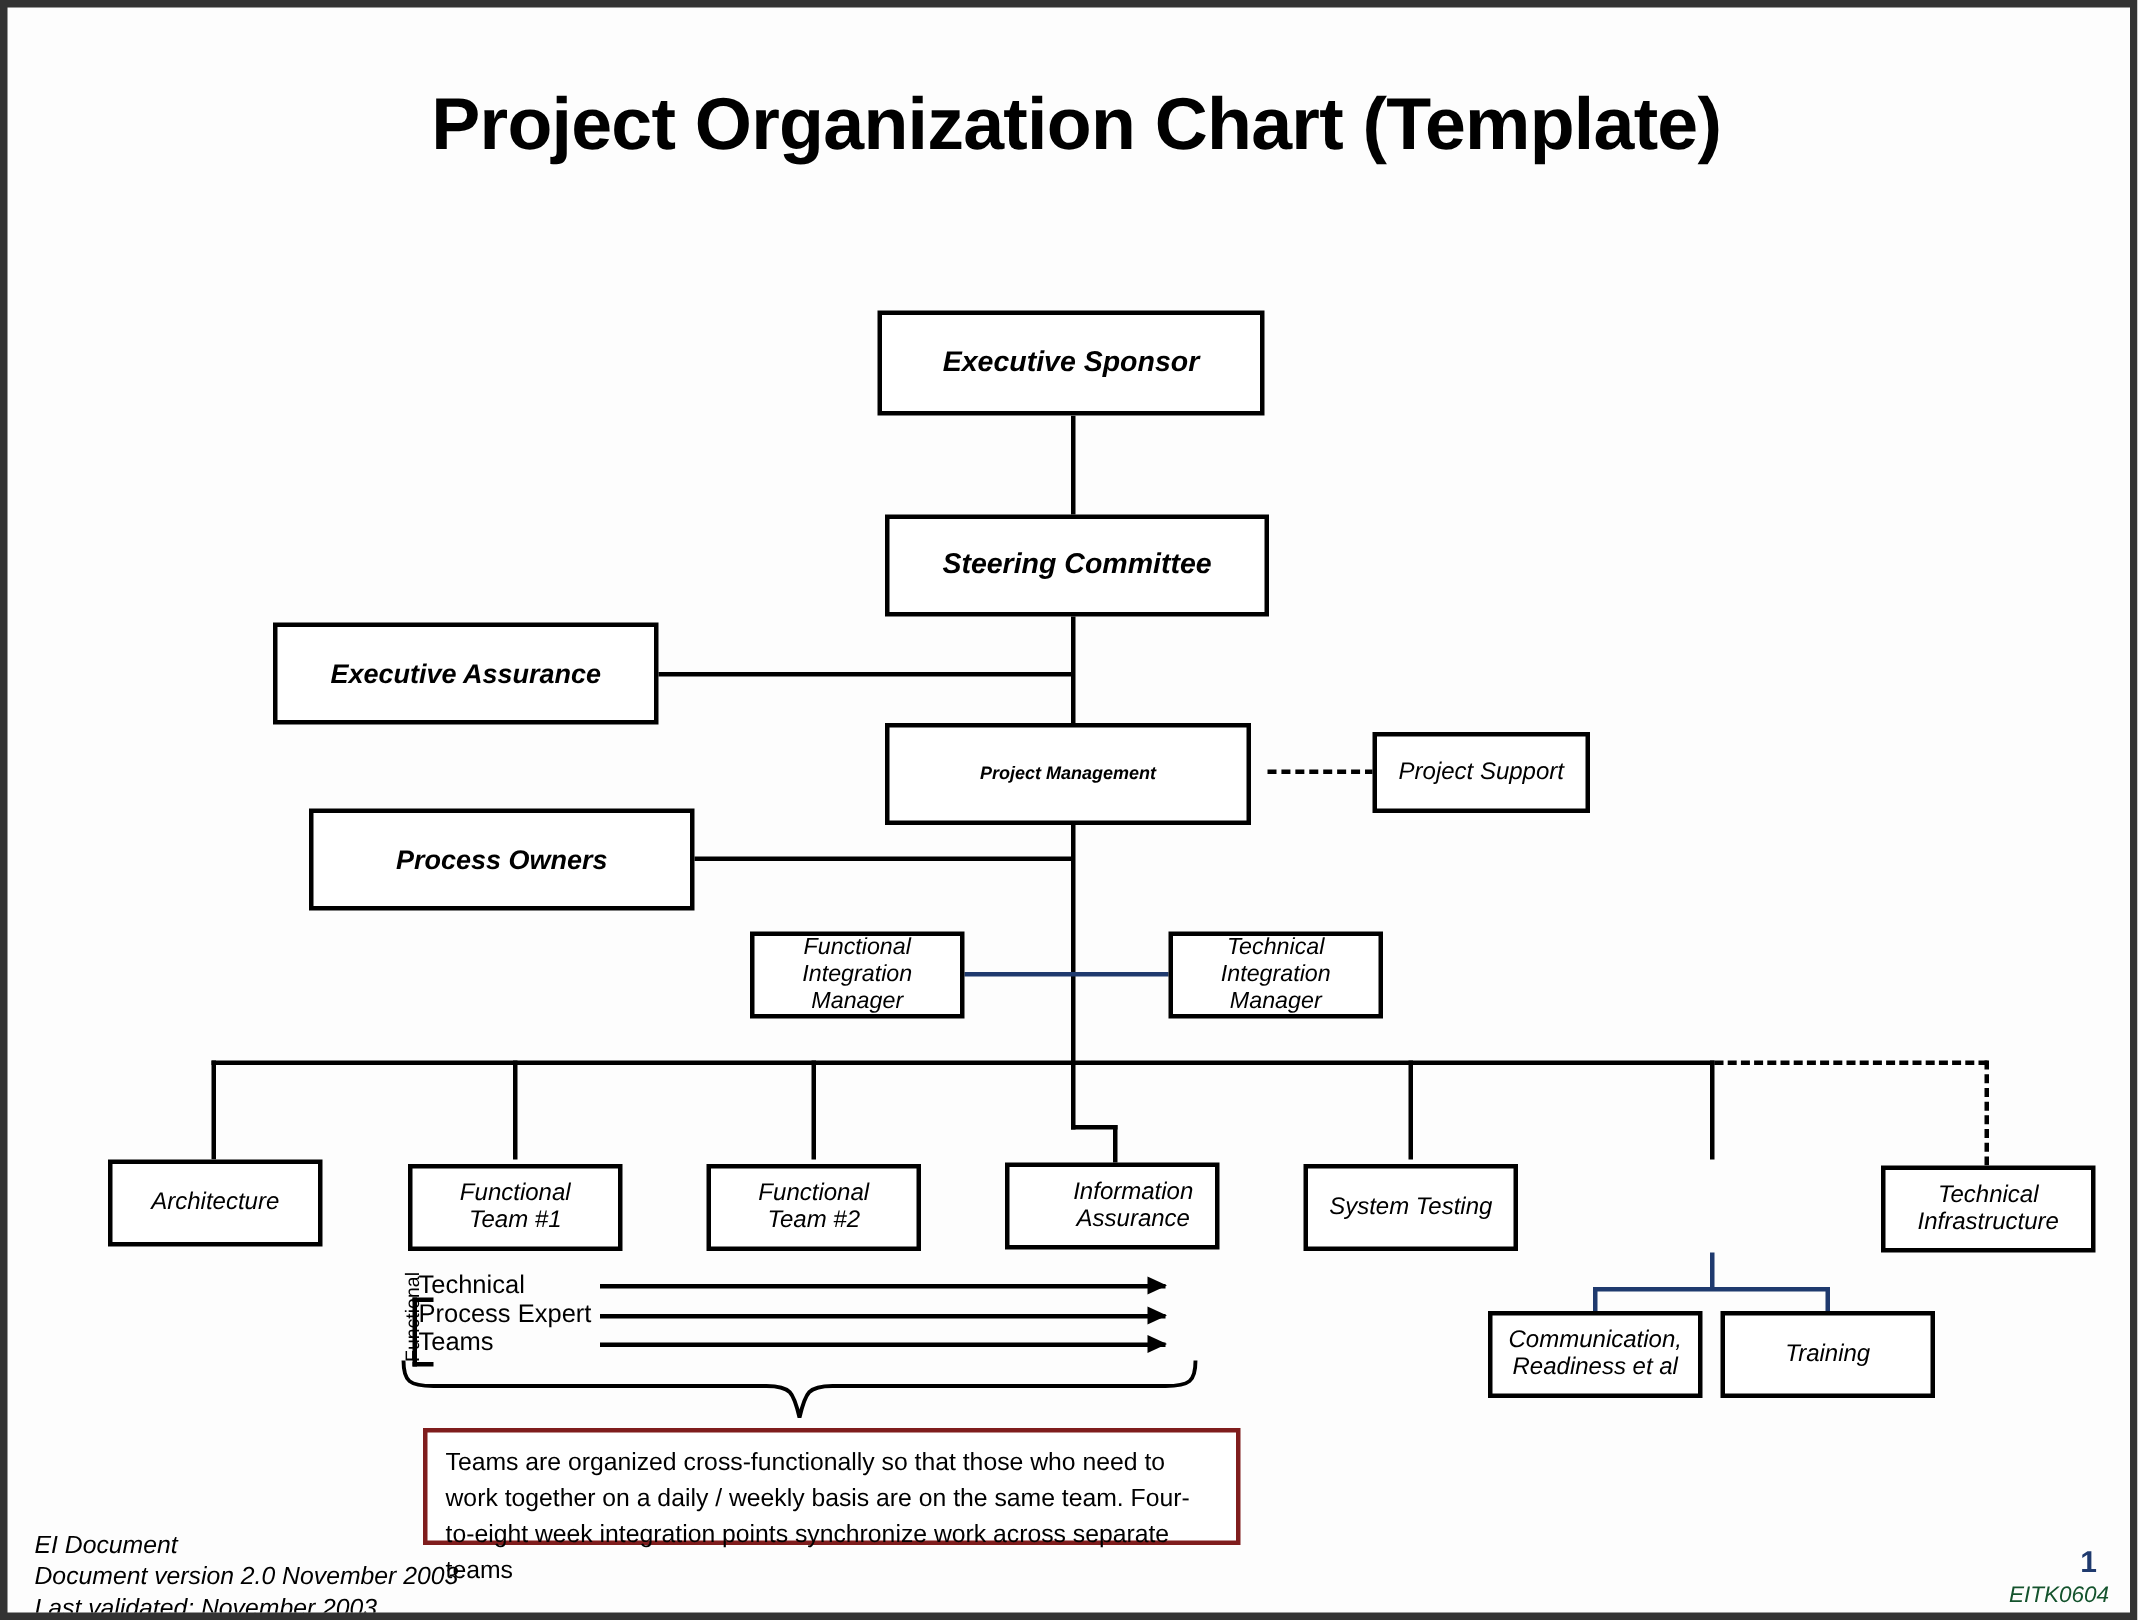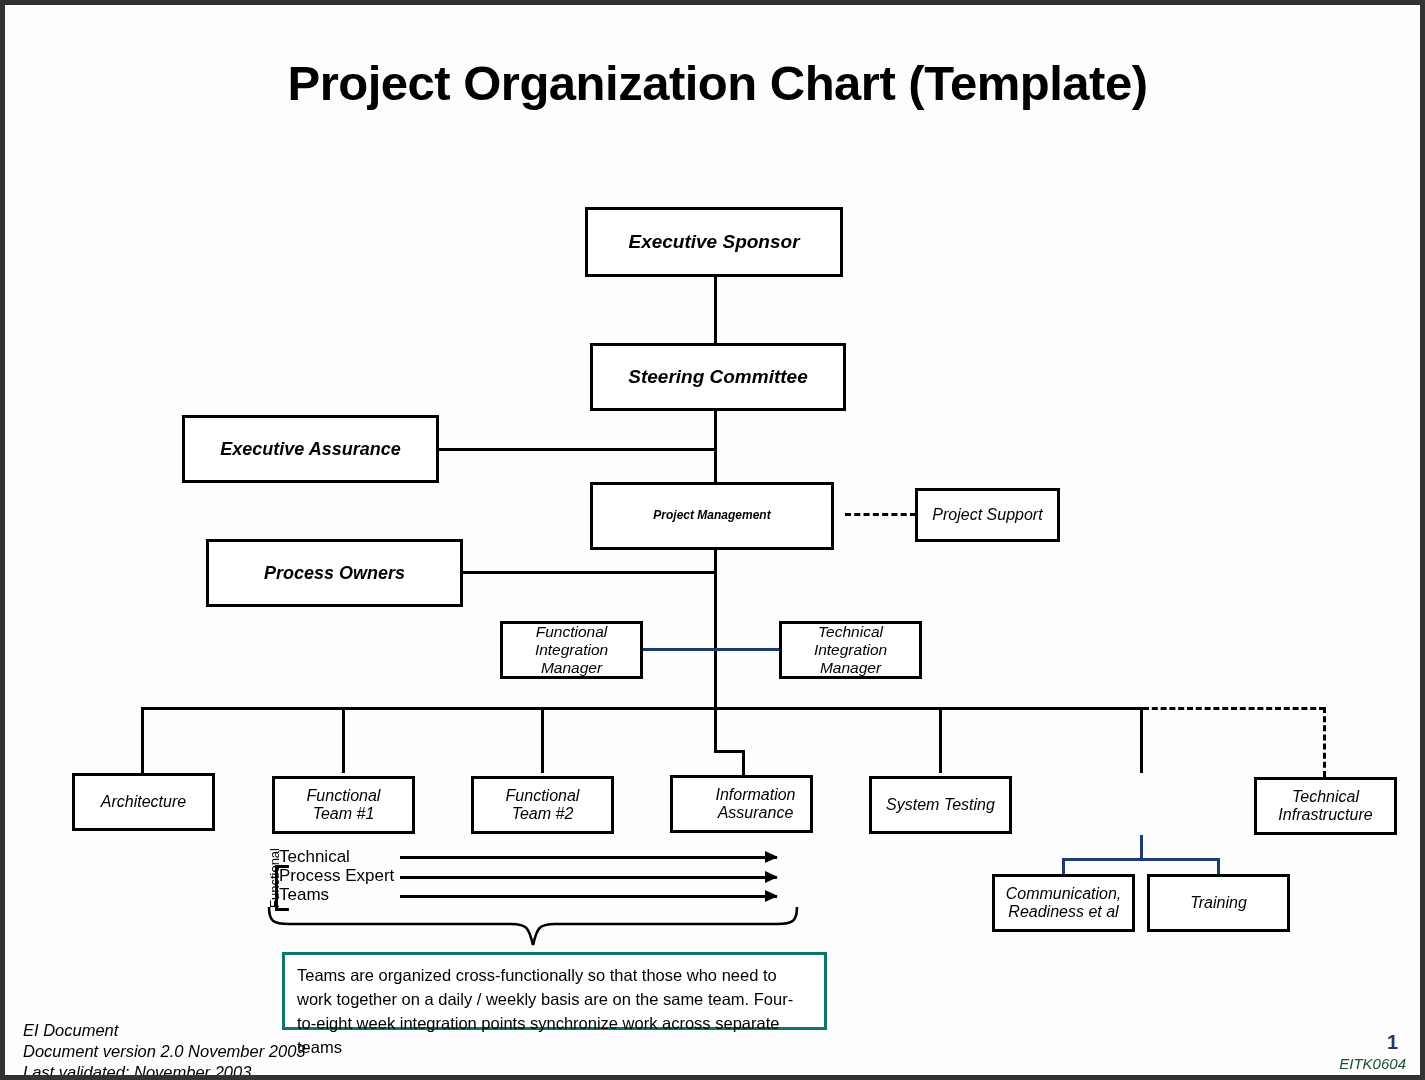--- a/index.html
+++ b/index.html
@@ -104,21 +104,21 @@
     position: absolute;
     border: 3px solid #000000;
     border-right: none;
     z-index: 4;
   }
 
   
   #note-box {
     position: absolute;
     box-sizing: border-box;
-    border: 3px solid #0f766e;
+    border: 3px solid #7f1d1d;
     background: #ffffff;
     z-index: 6;
     font-size: 16.5px;
     line-height: 1.45;
     color: #000000;
     padding: 9px 12px;
   }
 
   
   .footer-left {

